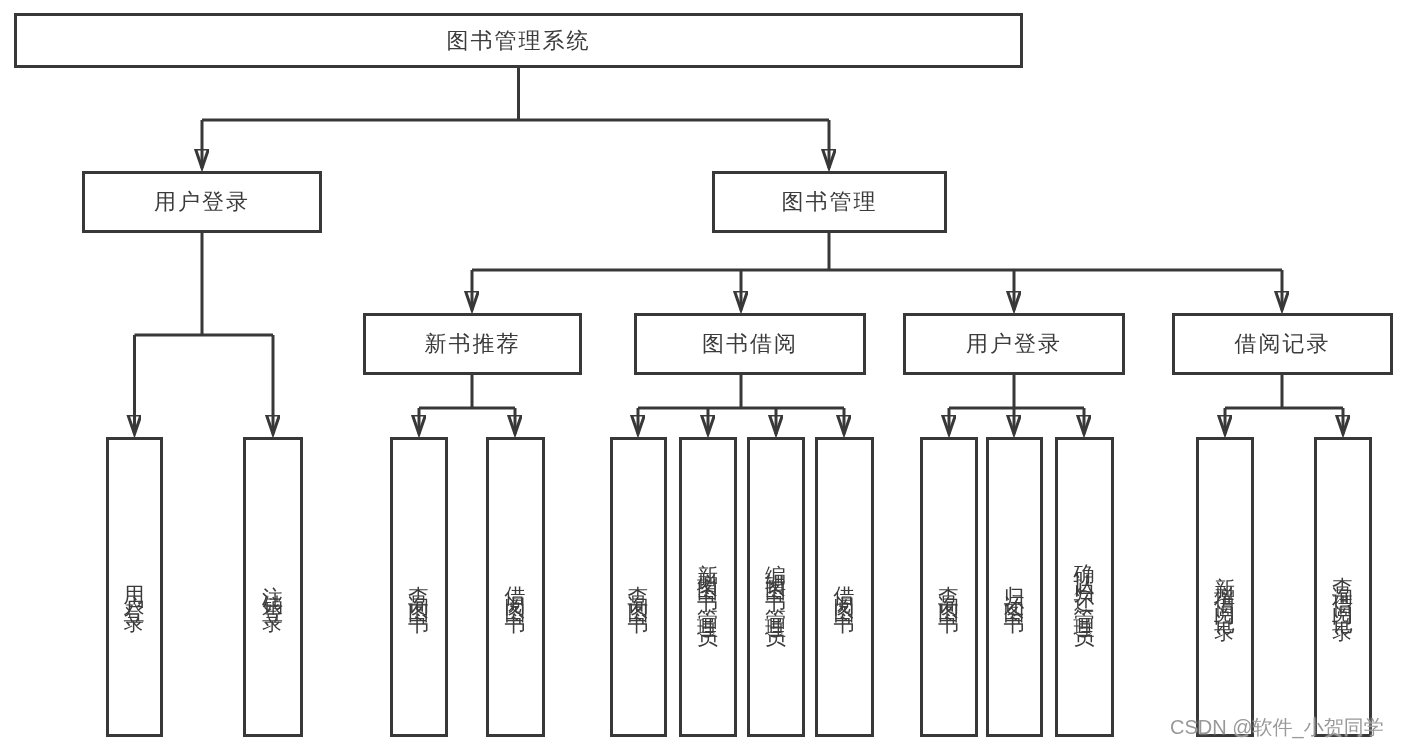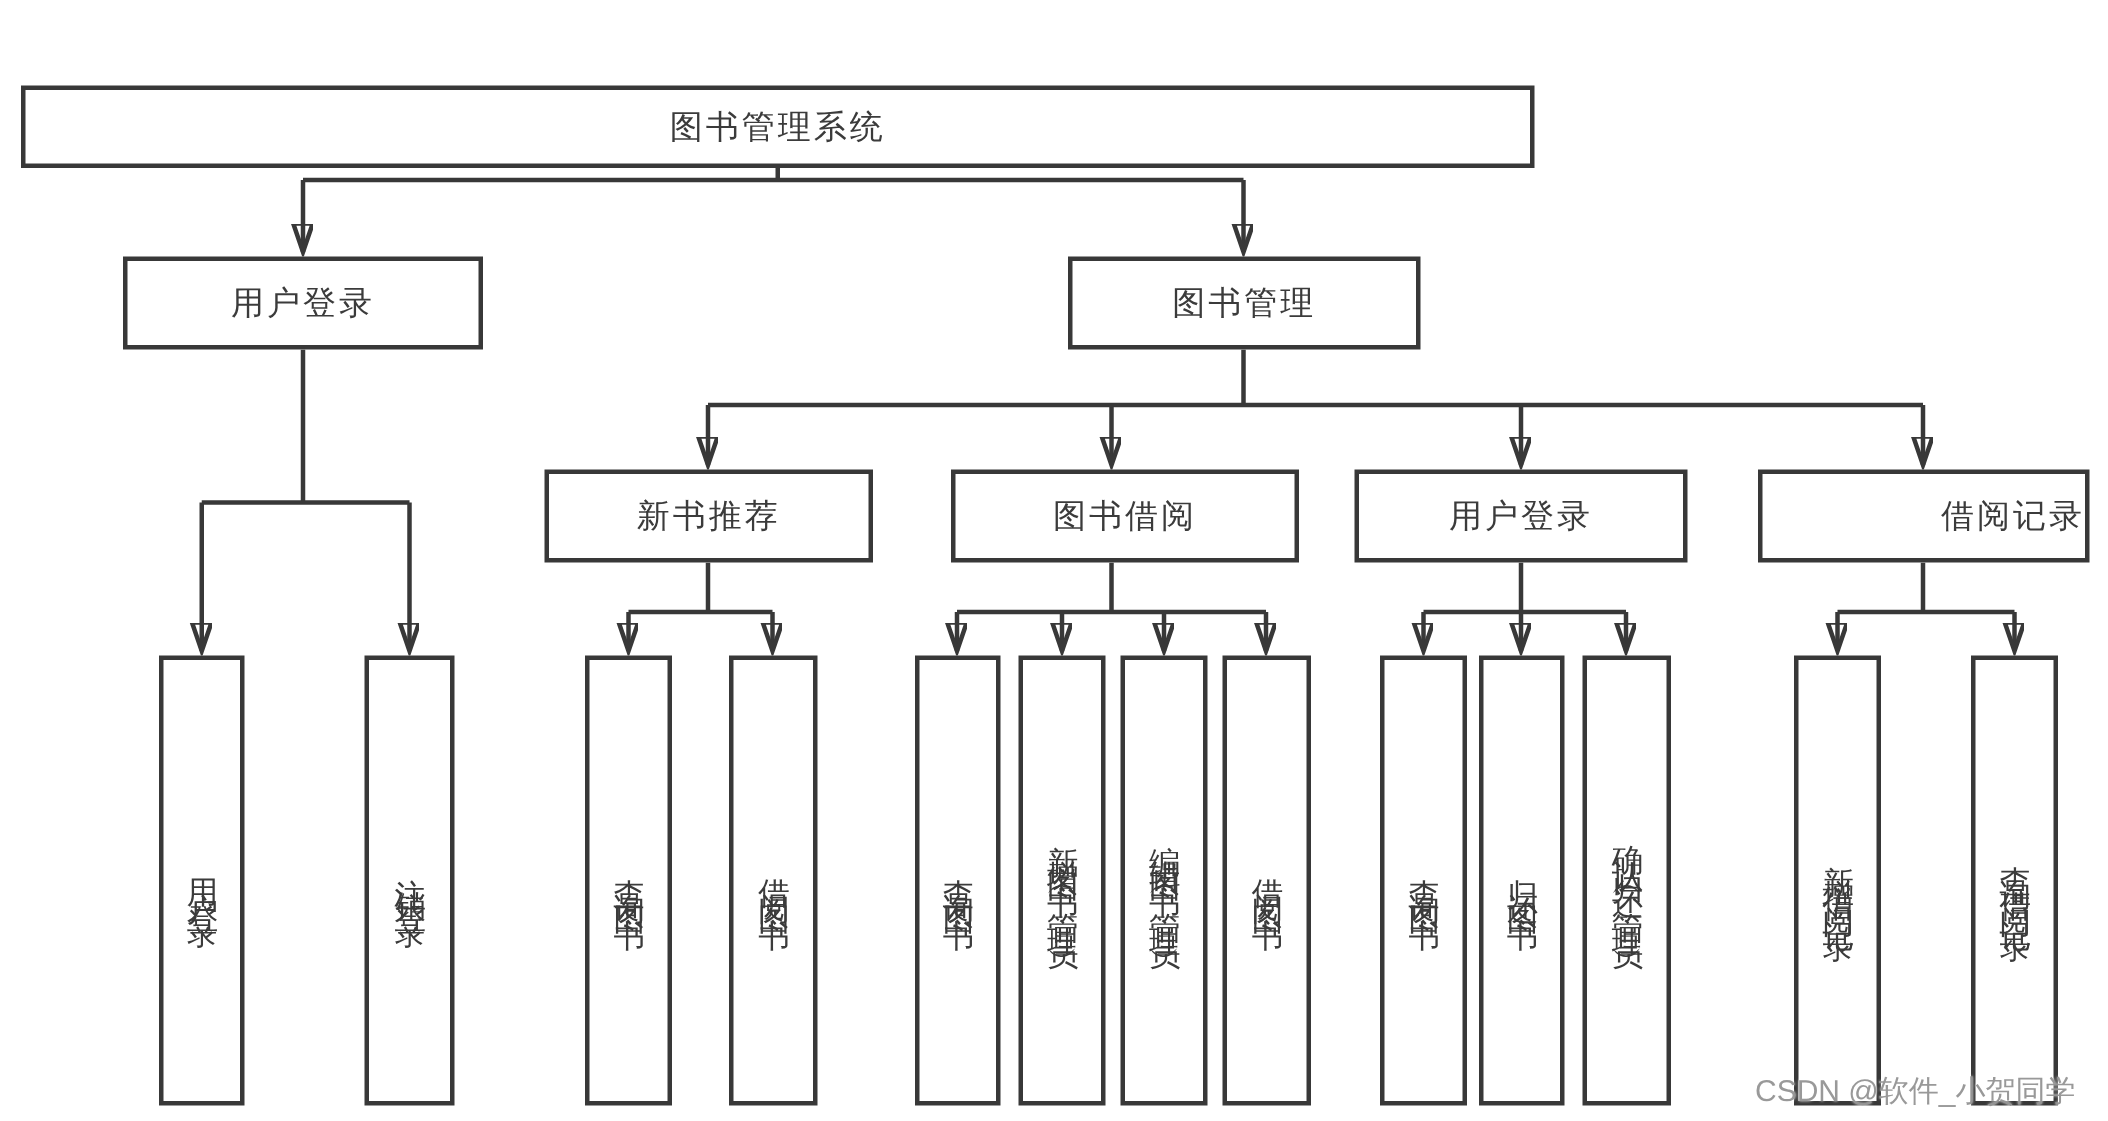--- a/index.html
+++ b/index.html
@@ -105,41 +105,41 @@
       <path d="M1084,408 L1084,434" marker-end="url(#arrow)"></path>
     </g>
 
     <g>
       <path d="M1282,375 L1282,408 M1225,408 L1343,408"></path>
       <path d="M1225,408 L1225,434" marker-end="url(#arrow)"></path>
       <path d="M1343,408 L1343,434" marker-end="url(#arrow)"></path>
     </g>
   </svg>
 
-  <div class="box h" style="left:14px; top:13px; width:1009px; height:55px;margin-top:44px;">
+  <div class="box h" style="left:14px; top:13px; width:1009px; height:55px;">
     <span>图书管理系统</span>
   </div>
 
   <div class="box h" style="left:82px; top:171px; width:240px; height:62px;">
     <span>用户登录</span>
   </div>
   <div class="box h" style="left:363px; top:313px; width:219px; height:62px;">
     <span>新书推荐</span>
   </div>
 
   <div class="box h" style="left:712px; top:171px; width:235px; height:62px;">
     <span>图书管理</span>
   </div>
   <div class="box h" style="left:634px; top:313px; width:232px; height:62px;">
     <span>图书借阅</span>
   </div>
   <div class="box h" style="left:903px; top:313px; width:222px; height:62px;">
     <span>用户登录</span>
   </div>
-  <div class="box h" style="left:1172px; top:313px; width:221px; height:62px;justify-content:flex-end;">
+  <div class="box h" style="left:1172px; top:313px; width:221px; height:62px;">
     <span>借阅记录</span>
   </div>
 
   <div class="box v" style="left:106px; top:437px; width:57px; height:300px;">
     <span>用户登录</span>
   </div>
   <div class="box v" style="left:243px; top:437px; width:60px; height:300px;">
     <span>注销登录</span>
   </div>
 

